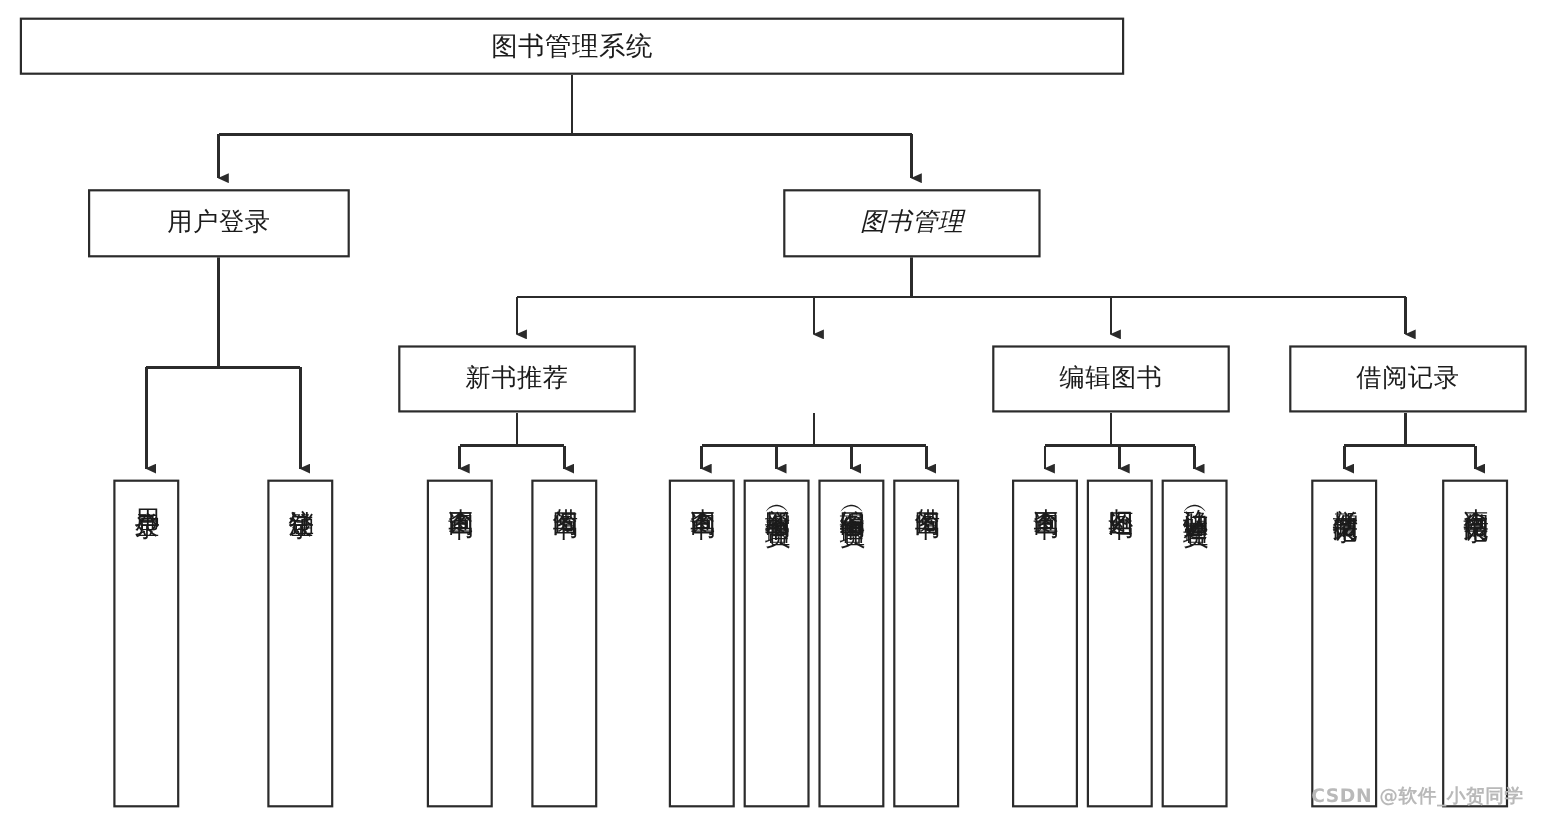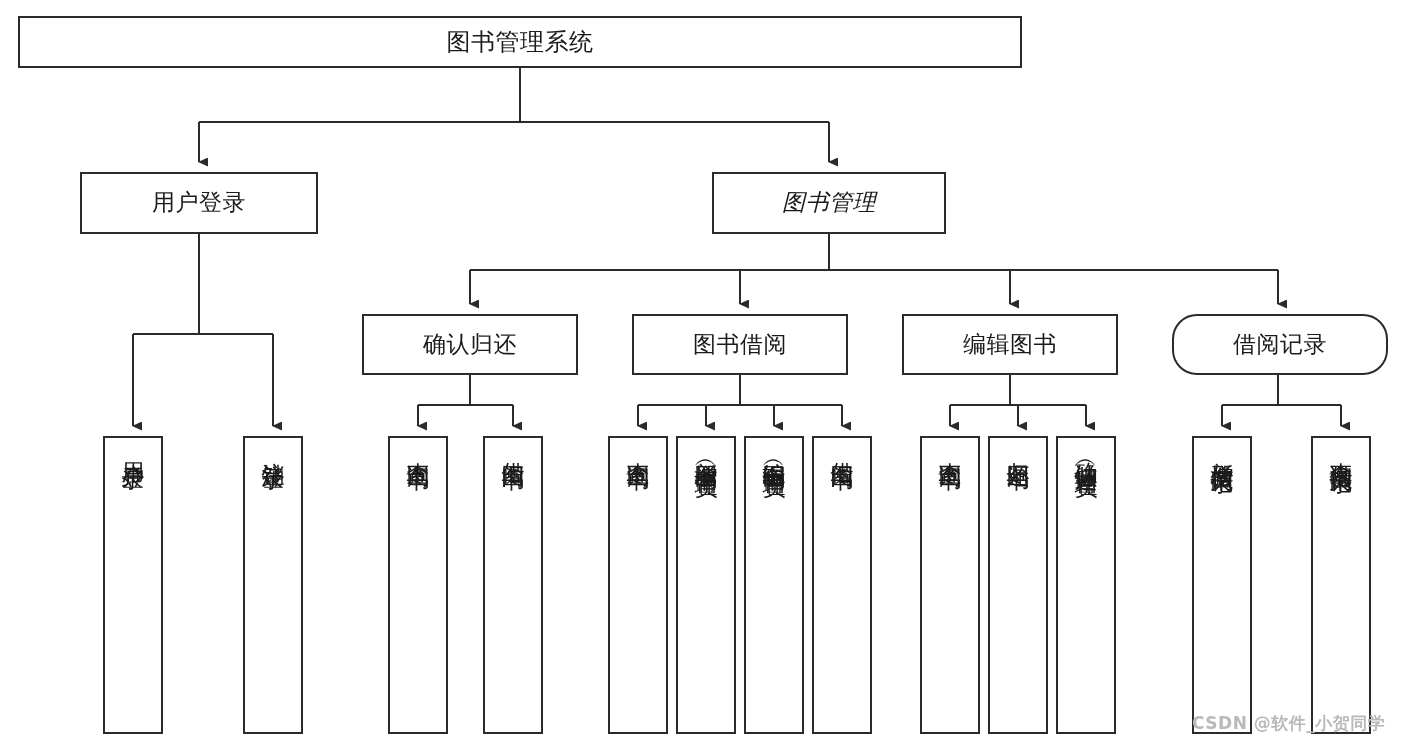--- a/index.html
+++ b/index.html
@@ -135,32 +135,29 @@
 
   <div class="node horizontal" style="left:80px; top:172px; width:238px; height:62px;">
     <span class="node-label">用户登录</span>
   </div>
 
   <div class="node horizontal" style="left:712px; top:172px; width:234px; height:62px;font-style:italic;">
     <span class="node-label">图书管理</span>
   </div>
 
   <div class="node horizontal" style="left:362px; top:314px; width:216px; height:61px;">
-    <span class="node-label">确认归还</span>
-  </div>
-
-  <div class="node horizontal" style="left:632px; top:314px; width:216px; height:61px;">
-    <span class="node-label">图书借阅</span>
-  </div>
+    <span class="node-label">新书推荐</span>
+  </div>
+
 
   <div class="node horizontal" style="left:902px; top:314px; width:216px; height:61px;">
     <span class="node-label">编辑图书</span>
   </div>
 
-  <div class="node horizontal" style="left:1172px; top:314px; width:216px; height:61px;border-radius:25px;">
+  <div class="node horizontal" style="left:1172px; top:314px; width:216px; height:61px;">
     <span class="node-label">借阅记录</span>
   </div>
 
   <div class="node vertical" style="left:103px; top:436px; width:60px; height:298px;">
     <span class="node-label">用户登录</span>
   </div>
 
   <div class="node vertical" style="left:243px; top:436px; width:60px; height:298px;">
     <span class="node-label">注销登录</span>
   </div>

